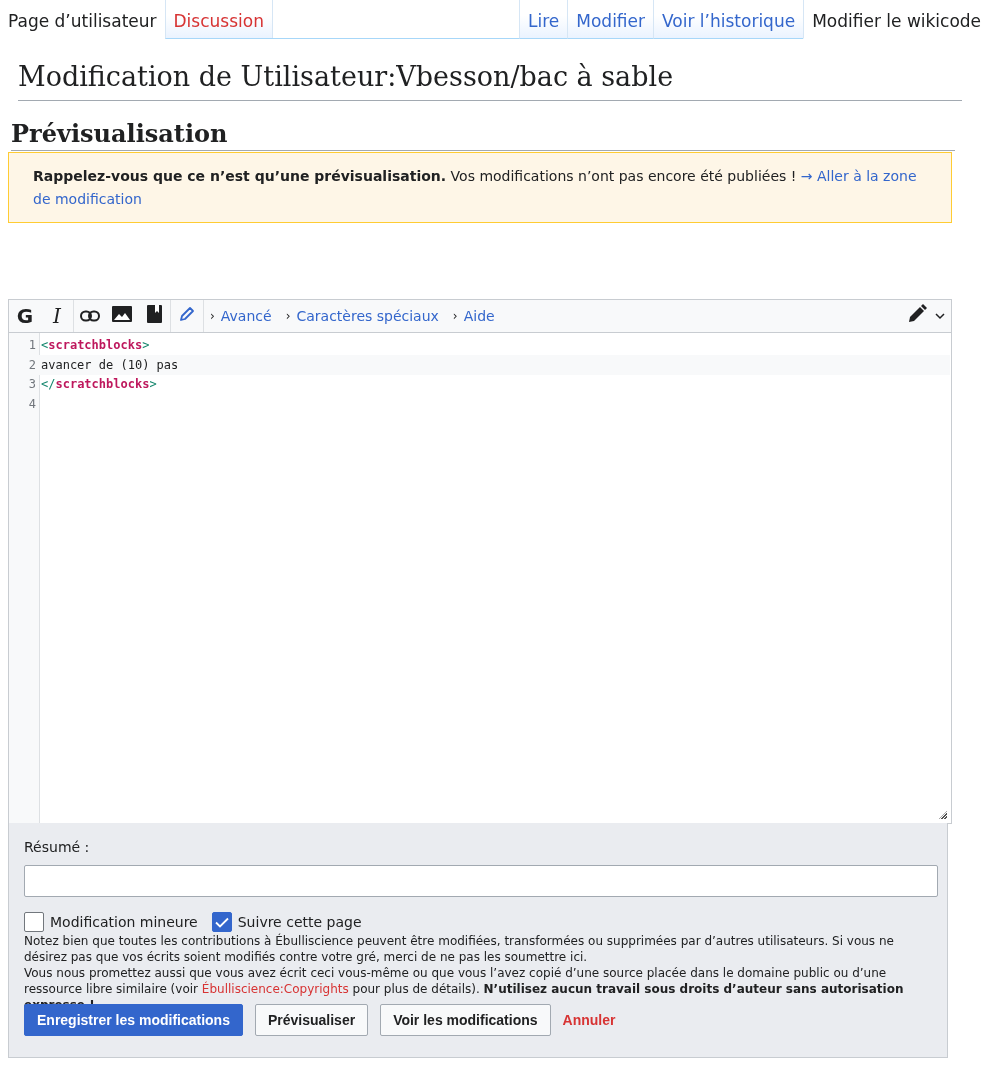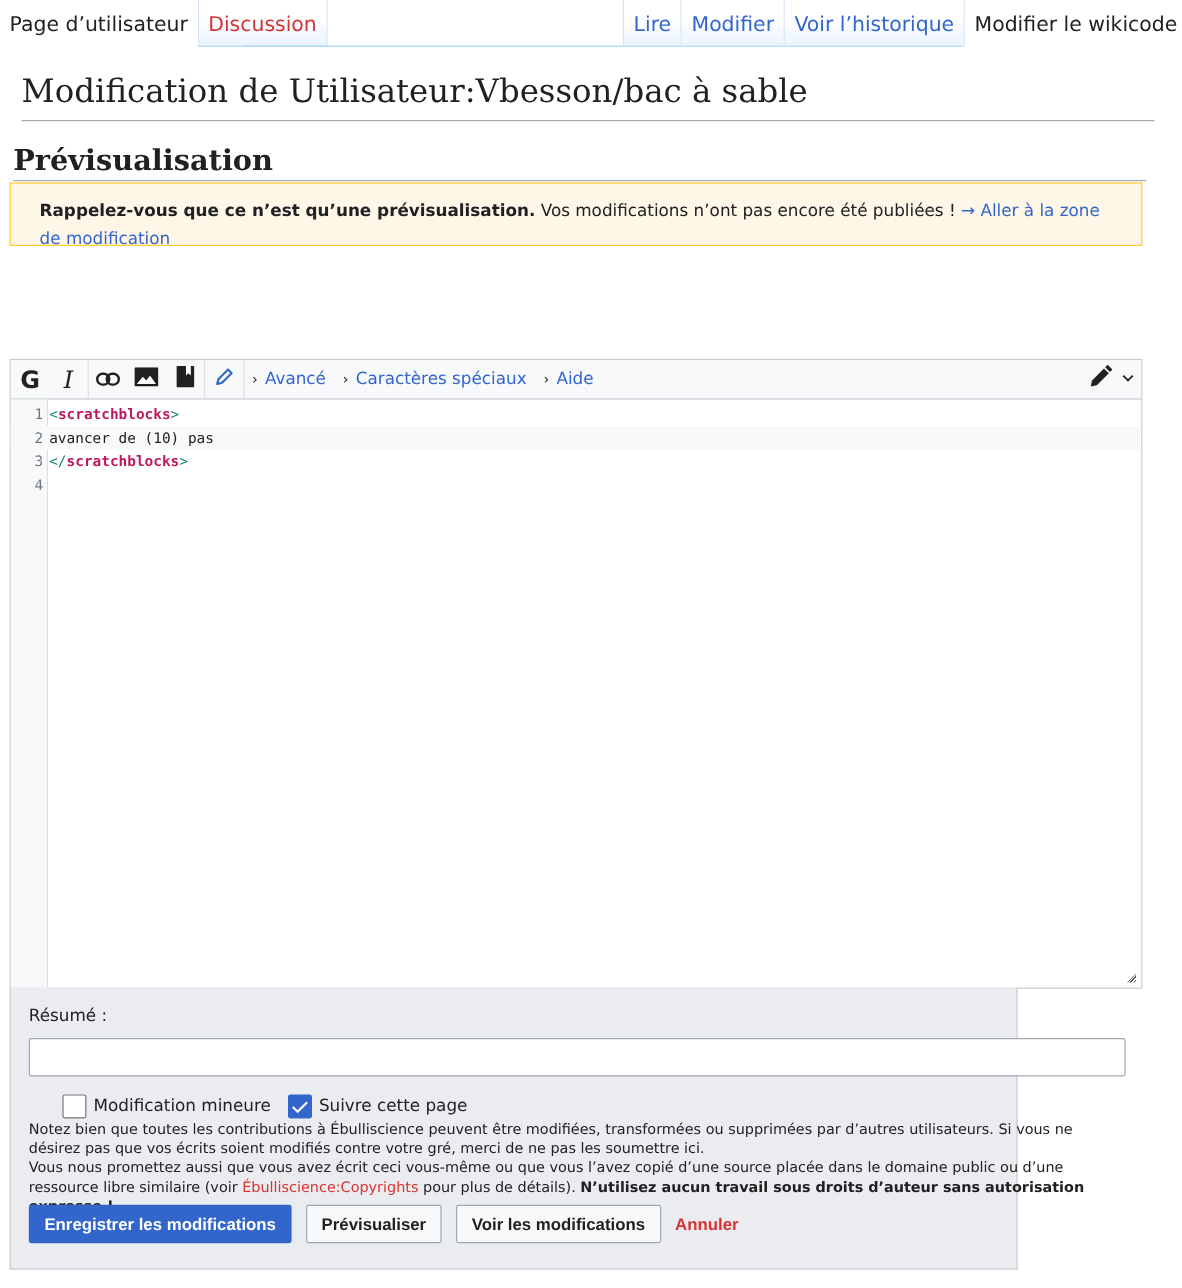--- a/index.html
+++ b/index.html
@@ -17,21 +17,21 @@
   .tab.star { padding: 0 8px; padding-bottom: 9px; color: #6fa8e8; font-size: 16px; }
   .tab.more { color: #54595d; border-right: 1px solid #d6e6f5; padding-right: 9px; }
   .tab.more .chev { display: inline-block; margin-left: 5px; font-size: 10px; }
   .tabs-gap { position: absolute; left: 203px; top: 38px; width: 316px; height: 1px; background: #a7d7f9; }
 
   
   .title { position: absolute; left: 18px; top: 58px; width: 944px; font-family: "DejaVu Serif", serif; font-size: 27px; font-weight: normal; margin: 0; padding-bottom: 4px; border-bottom: 1px solid #a2a9b1; line-height: 38px; }
   .subtitle { position: absolute; left: 8px; top: 117px; width: 944px; font-family: "DejaVu Serif", serif; font-size: 24px; margin: 3px; padding-bottom: 2px; border-bottom: 1px solid #a2a9b1; line-height: 28px; font-weight: bold; }
 
   
-  .notice { position: absolute; left: 8px; top: 152px; width: 944px; height: 53px; background: #fef6e7; border: 1px solid #fc3; padding: 12px 24px; font-size: 14px; line-height: 23px; color: #202122; }
+  .notice { position: absolute; left: 8px; top: 152px; width: 944px; height: 71px; background: #fef6e7; border: 1px solid #fc3; padding: 12px 24px; font-size: 14px; line-height: 23px; color: #202122; }
   .notice b { font-weight: bold; }
   .notice a { color: #3366cc; text-decoration: none; }
 
   
   .editor { position: absolute; left: 8px; top: 299px; width: 944px; height: 525px; border: 1px solid #c8ccd1; background: #fff; }
   .toolbar { height: 33px; background: #f8f9fa; border-bottom: 1px solid #c8ccd1; display: flex; align-items: center; position: relative; }
   .tb-btn { width: 32px; height: 32px; display: flex; align-items: center; justify-content: center; cursor: pointer; }
   .tb-group { display: flex; border-right: 1px solid #dde0e3; height: 32px; }
   .tb-bold { font-weight: bold; font-size: 20px; color: #202122; }
   .tb-italic { font-family: "DejaVu Serif", serif; font-style: italic; font-size: 20px; color: #202122; }
@@ -45,24 +45,24 @@
   .gutter { position: absolute; left: 0; top: 0; width: 31px; height: 490px; background: #f8f9fa; border-right: 1px solid #dde0e3; }
   .line { position: absolute; left: 0; width: 941px; height: 20px; font-family: "DejaVu Sans Mono", monospace; font-size: 12px; line-height: 20px; }
   .line.active { background: #f8f9fa; }
   .ln { position: absolute; left: 0; width: 27px; text-align: right; color: #72777d; }
   .lc { position: absolute; left: 32px; color: #202122; white-space: pre; }
   .tag-bracket { color: #14866d; }
   .tag-name { color: #be185d; font-weight: bold; }
   .resize { position: absolute; right: 4px; bottom: 4px; width: 8px; height: 8px; background: repeating-linear-gradient(135deg, transparent 0 1px, #555 1px 2px); clip-path: polygon(100% 0, 100% 100%, 0 100%); }
 
   
-  .options { position: absolute; left: 8px; top: 823px; width: 840px; height: 235px; background: #eaecf0; border: 1px solid #c8ccd1; border-top: none; }
+  .options { position: absolute; left: 8px; top: 823px; width: 940px; height: 235px; background: #eaecf0; border: 1px solid #c8ccd1; border-top: none; }
   .summary-label { position: absolute; left: 15px; top: 16px; font-size: 14px; color: #202122; }
   .summary-input { position: absolute; left: 15px; top: 42px; width: 914px; height: 32px; background: #fff; border: 1px solid #a2a9b1; border-radius: 2px; }
-  .checks { position: absolute; left: 15px; top: 89px; display: flex; align-items: flex-start; font-size: 14px; margin-left: 28px; }
+  .checks { position: absolute; left: 15px; top: 89px; display: flex; align-items: flex-start; font-size: 14px; }
   .cb { width: 20px; height: 20px; border: 1px solid #72777d; border-radius: 2px; background: #fff; display: inline-flex; align-items: center; justify-content: center; margin-right: 6px; cursor: pointer; }
   .cb.checked { background: #3366cc; border-color: #3366cc; color: #fff; font-size: 13px; }
   .check-item { display: flex; align-items: center; margin-right: 14px; cursor: pointer; }
   .legal { position: absolute; left: 15px; top: 110px; width: 914px; font-size: 12px; line-height: 16px; color: #202122; }
   .legal a { color: #d73333; text-decoration: none; }
   .legal b { font-weight: bold; }
   .buttons { position: absolute; left: 15px; top: 181px; display: flex; align-items: center; }
   .btn { height: 32px; padding: 0 12px; font-size: 14px; font-weight: bold; border-radius: 2px; display: flex; align-items: center; margin-right: 12px; cursor: pointer; font-family: "Liberation Sans", sans-serif; }
   .btn.primary { background: #3366cc; color: #fff; border: 1px solid #3366cc; }
   .btn.normal { background: #f8f9fa; color: #202122; border: 1px solid #a2a9b1; }

